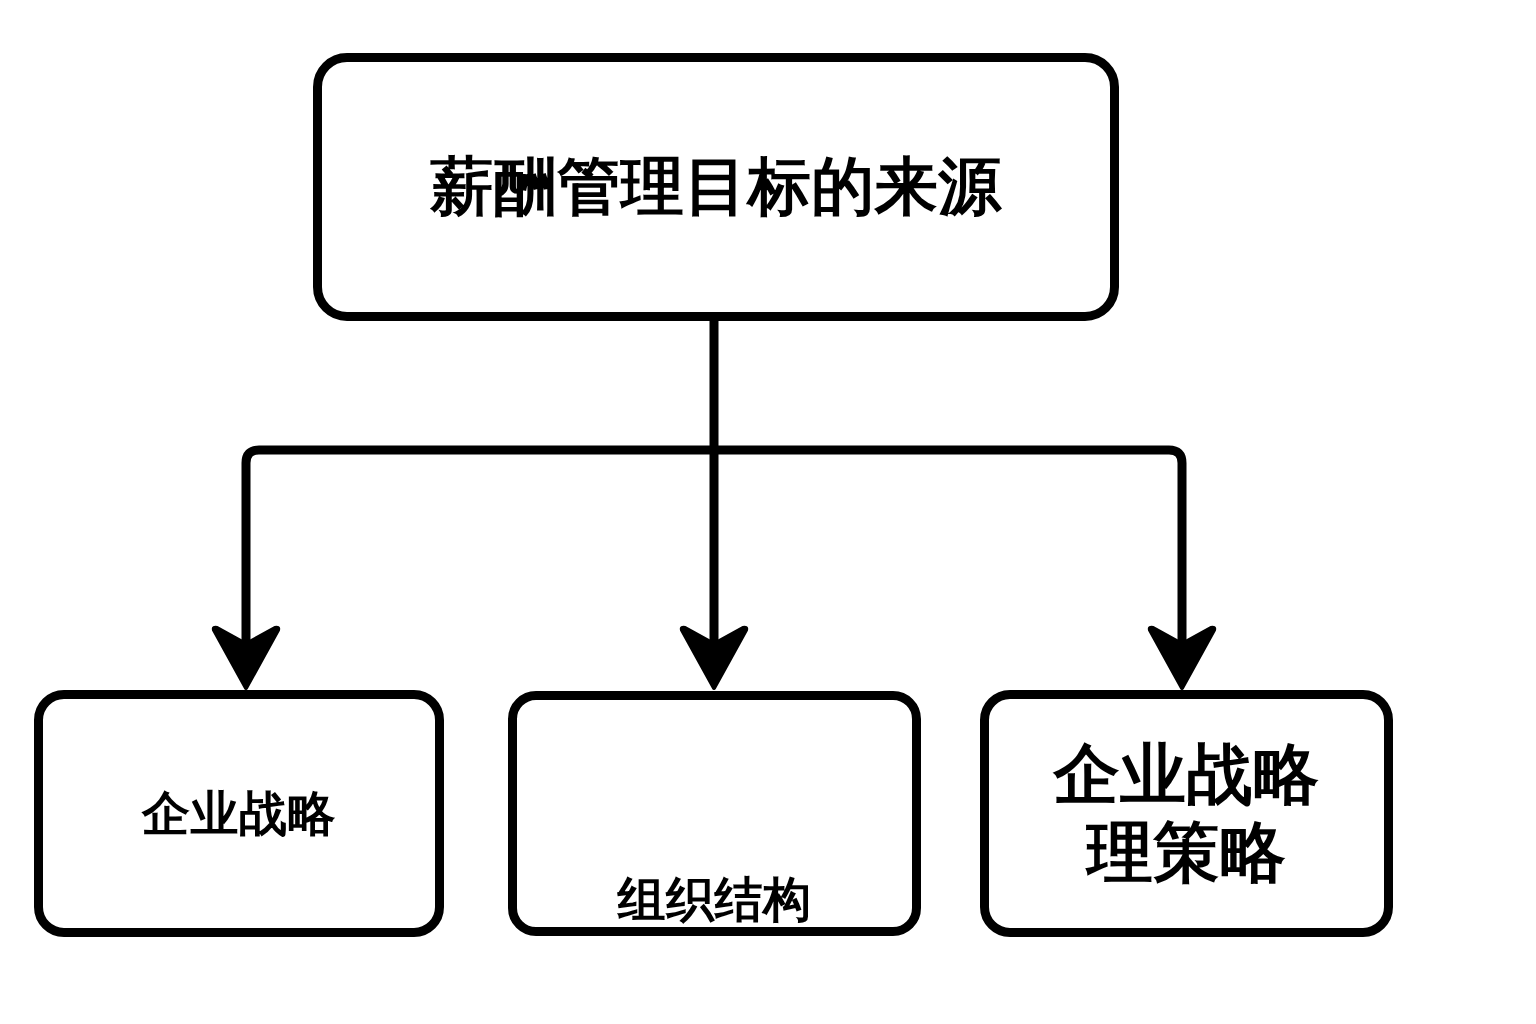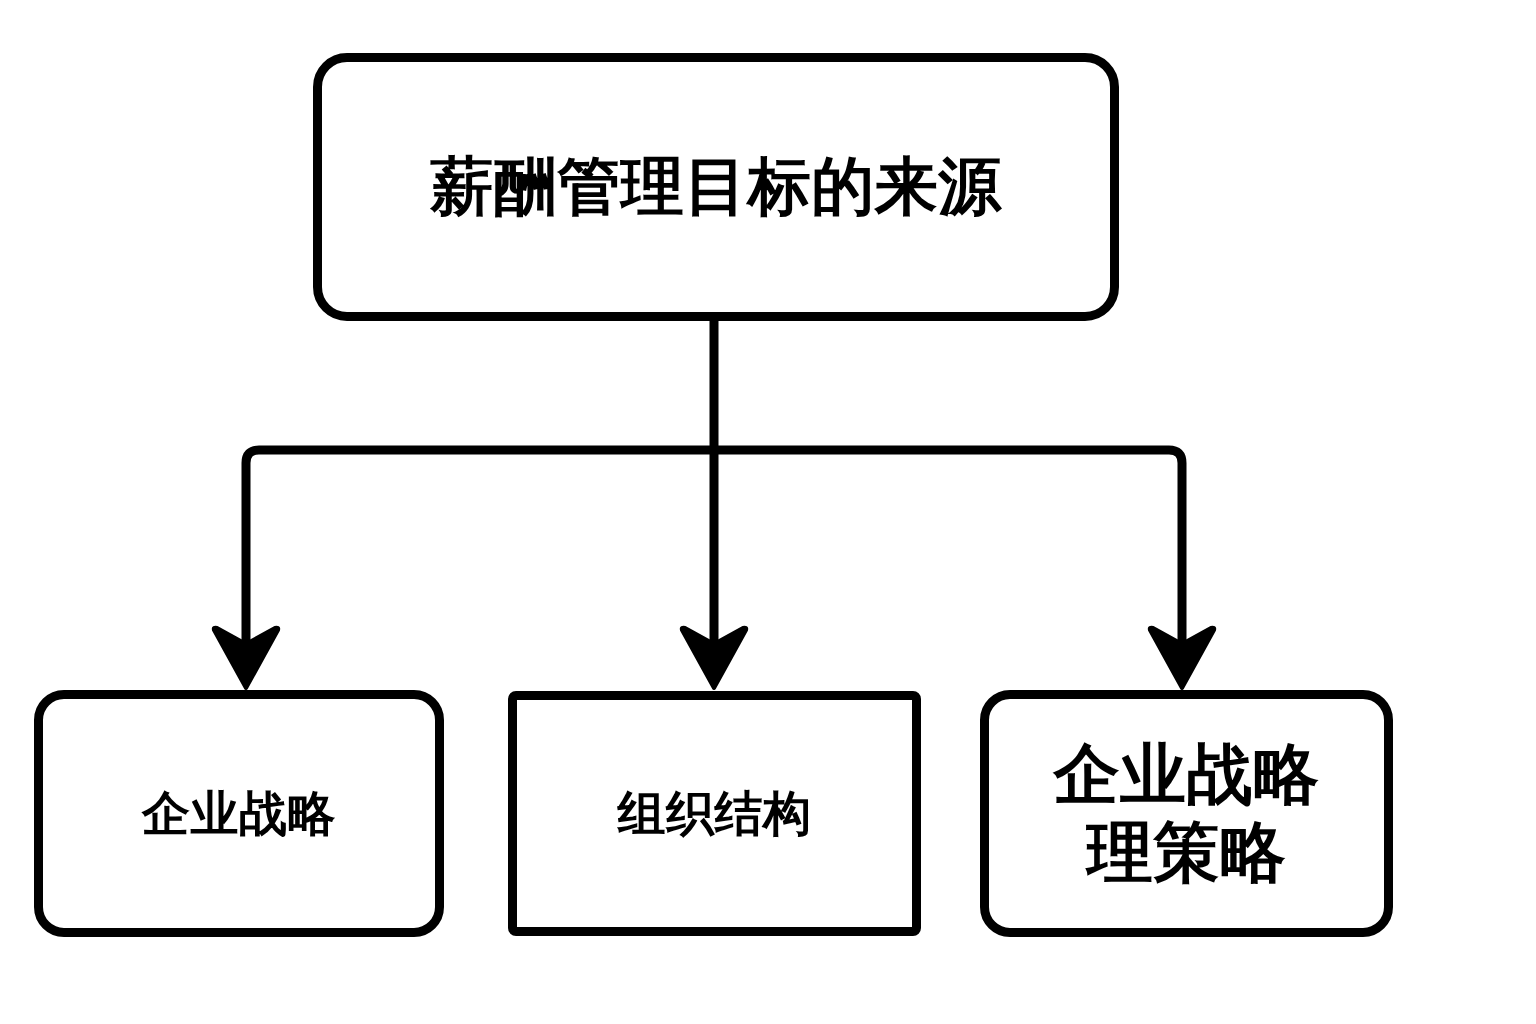--- a/index.html
+++ b/index.html
@@ -65,21 +65,22 @@
     top: 690px;
     width: 410px;
     height: 247px;
     border-radius: 30px;
   }
   #node-child-1 {
     left: 508px;
     top: 691px;
     width: 413px;
     height: 245px;
-    border-radius: 8px;
+    border-radius: 28px;
+    align-items: flex-end;
   }
   #node-child-2 {
     left: 980px;
     top: 690px;
     width: 413px;
     height: 247px;
     border-radius: 30px;
   }
   #node-child-0 .node-label,
   #node-child-1 .node-label {

